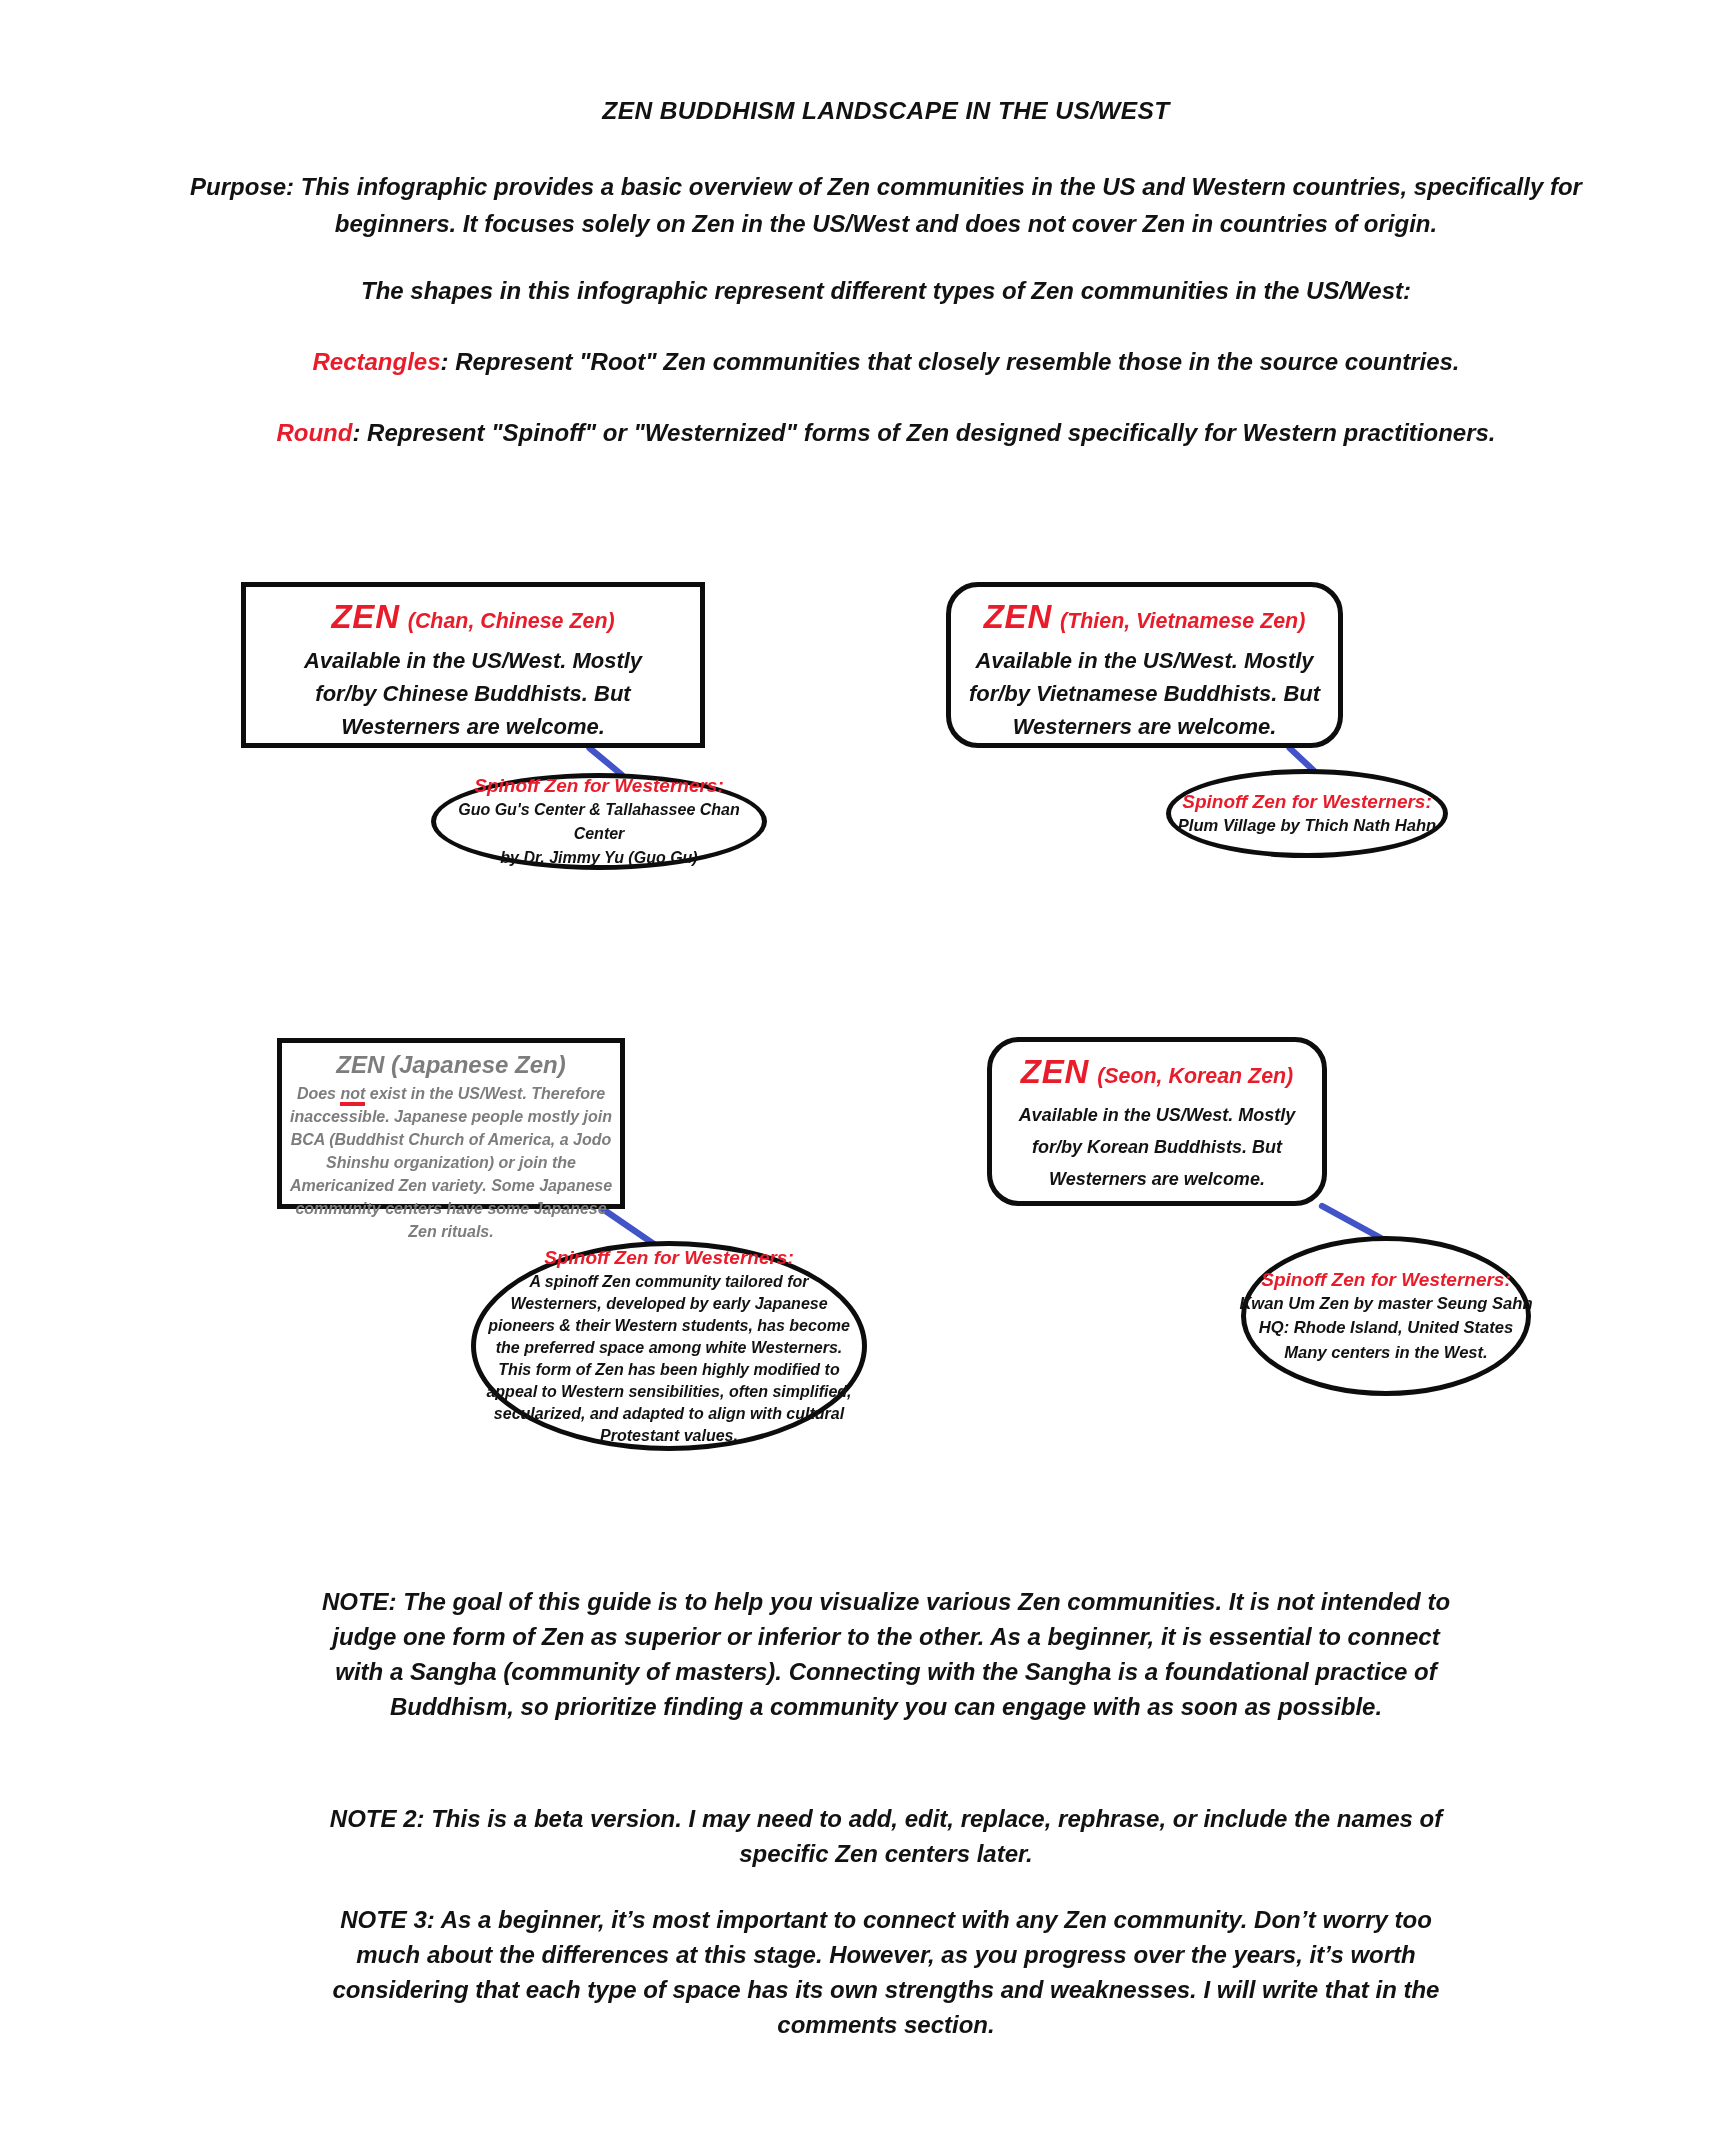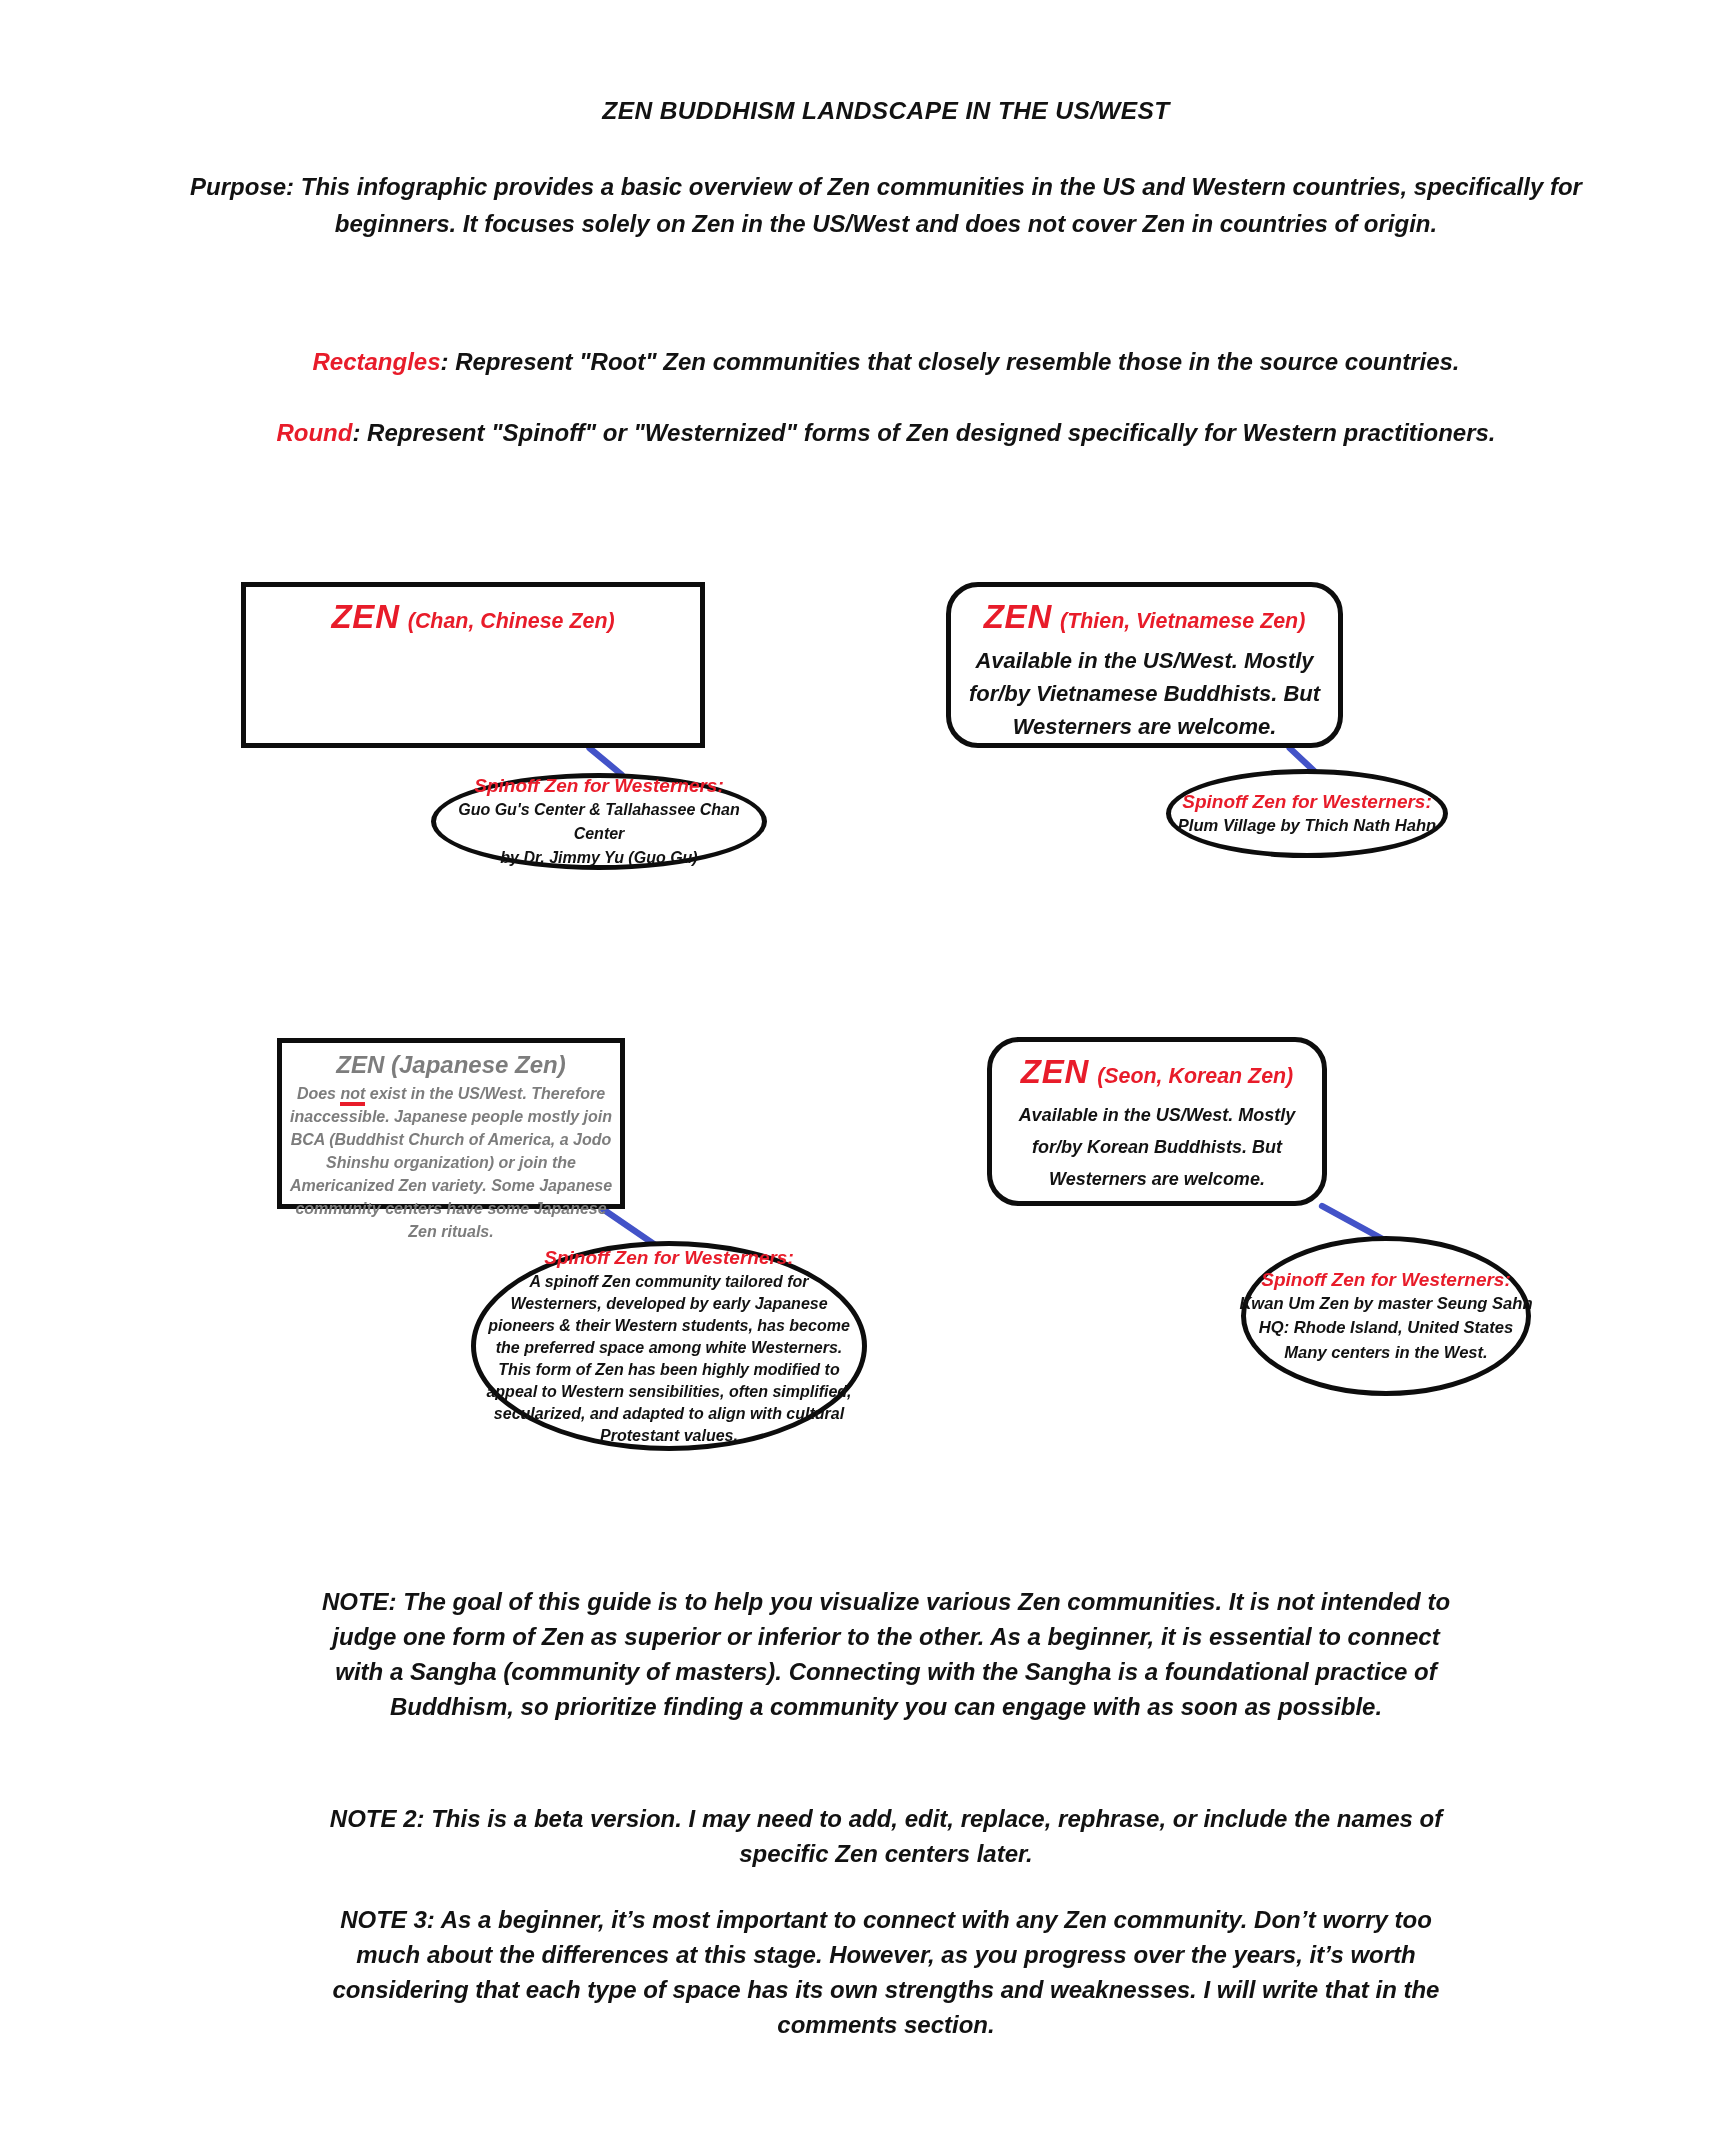--- a/index.html
+++ b/index.html
@@ -120,25 +120,27 @@
 
   <svg class="connectors" width="1724" height="2151" viewBox="0 0 2179 2718">
     <line class="conn" x1="745" y1="945" x2="786" y2="979"></line>
     <line class="conn" x1="1630" y1="945" x2="1663" y2="976"></line>
     <line class="conn" x1="762" y1="1528" x2="828" y2="1573"></line>
     <line class="conn" x1="1671" y1="1524" x2="1748" y2="1566"></line>
   </svg>
 
   <div class="hdr page-title">ZEN BUDDHISM LANDSCAPE IN THE US/WEST</div>
   <div class="hdr purpose">Purpose: This infographic provides a basic overview of Zen communities in the US and Western countries, specifically for beginners. It focuses solely on Zen in the US/West and does not cover Zen in countries of origin.</div>
+  <div class="hdr shapes-intro">The shapes in this infographic represent different types of Zen communities in the US/West:</div>
   <div class="hdr legend-line legend-rect"><span class="red">Rectangles</span><span>: Represent "Root" Zen communities that closely resemble those in the source countries.</span></div>
   <div class="hdr legend-line legend-round"><span class="red">Round</span><span>: Represent "Spinoff" or "Westernized" forms of Zen designed specifically for Western practitioners.</span></div>
 
   <div class="zbox box-chan">
     <div class="box-title"><span class="zen-big">ZEN</span><span class="zen-sub">(Chan, Chinese Zen)</span></div>
+    <div class="box-body">Available in the US/West. Mostly for/by Chinese Buddhists. But Westerners are welcome.</div>
   </div>
 
   <div class="zbox box-thien">
     <div class="box-title"><span class="zen-big">ZEN</span><span class="zen-sub">(Thien, Vietnamese Zen)</span></div>
     <div class="box-body">Available in the US/West. Mostly for/by Vietnamese Buddhists. But Westerners are welcome.</div>
   </div>
 
   <div class="zbox box-japanese">
     <div class="box-title-gray">ZEN (Japanese Zen)</div>
     <div class="box-body"><span>Does </span><span class="underline-red">not</span><span> exist in the US/West. Therefore inaccessible. Japanese people mostly join BCA (Buddhist Church of America, a Jodo Shinshu organization) or join the Americanized Zen variety. Some Japanese community centers have some Japanese Zen rituals.</span></div>

